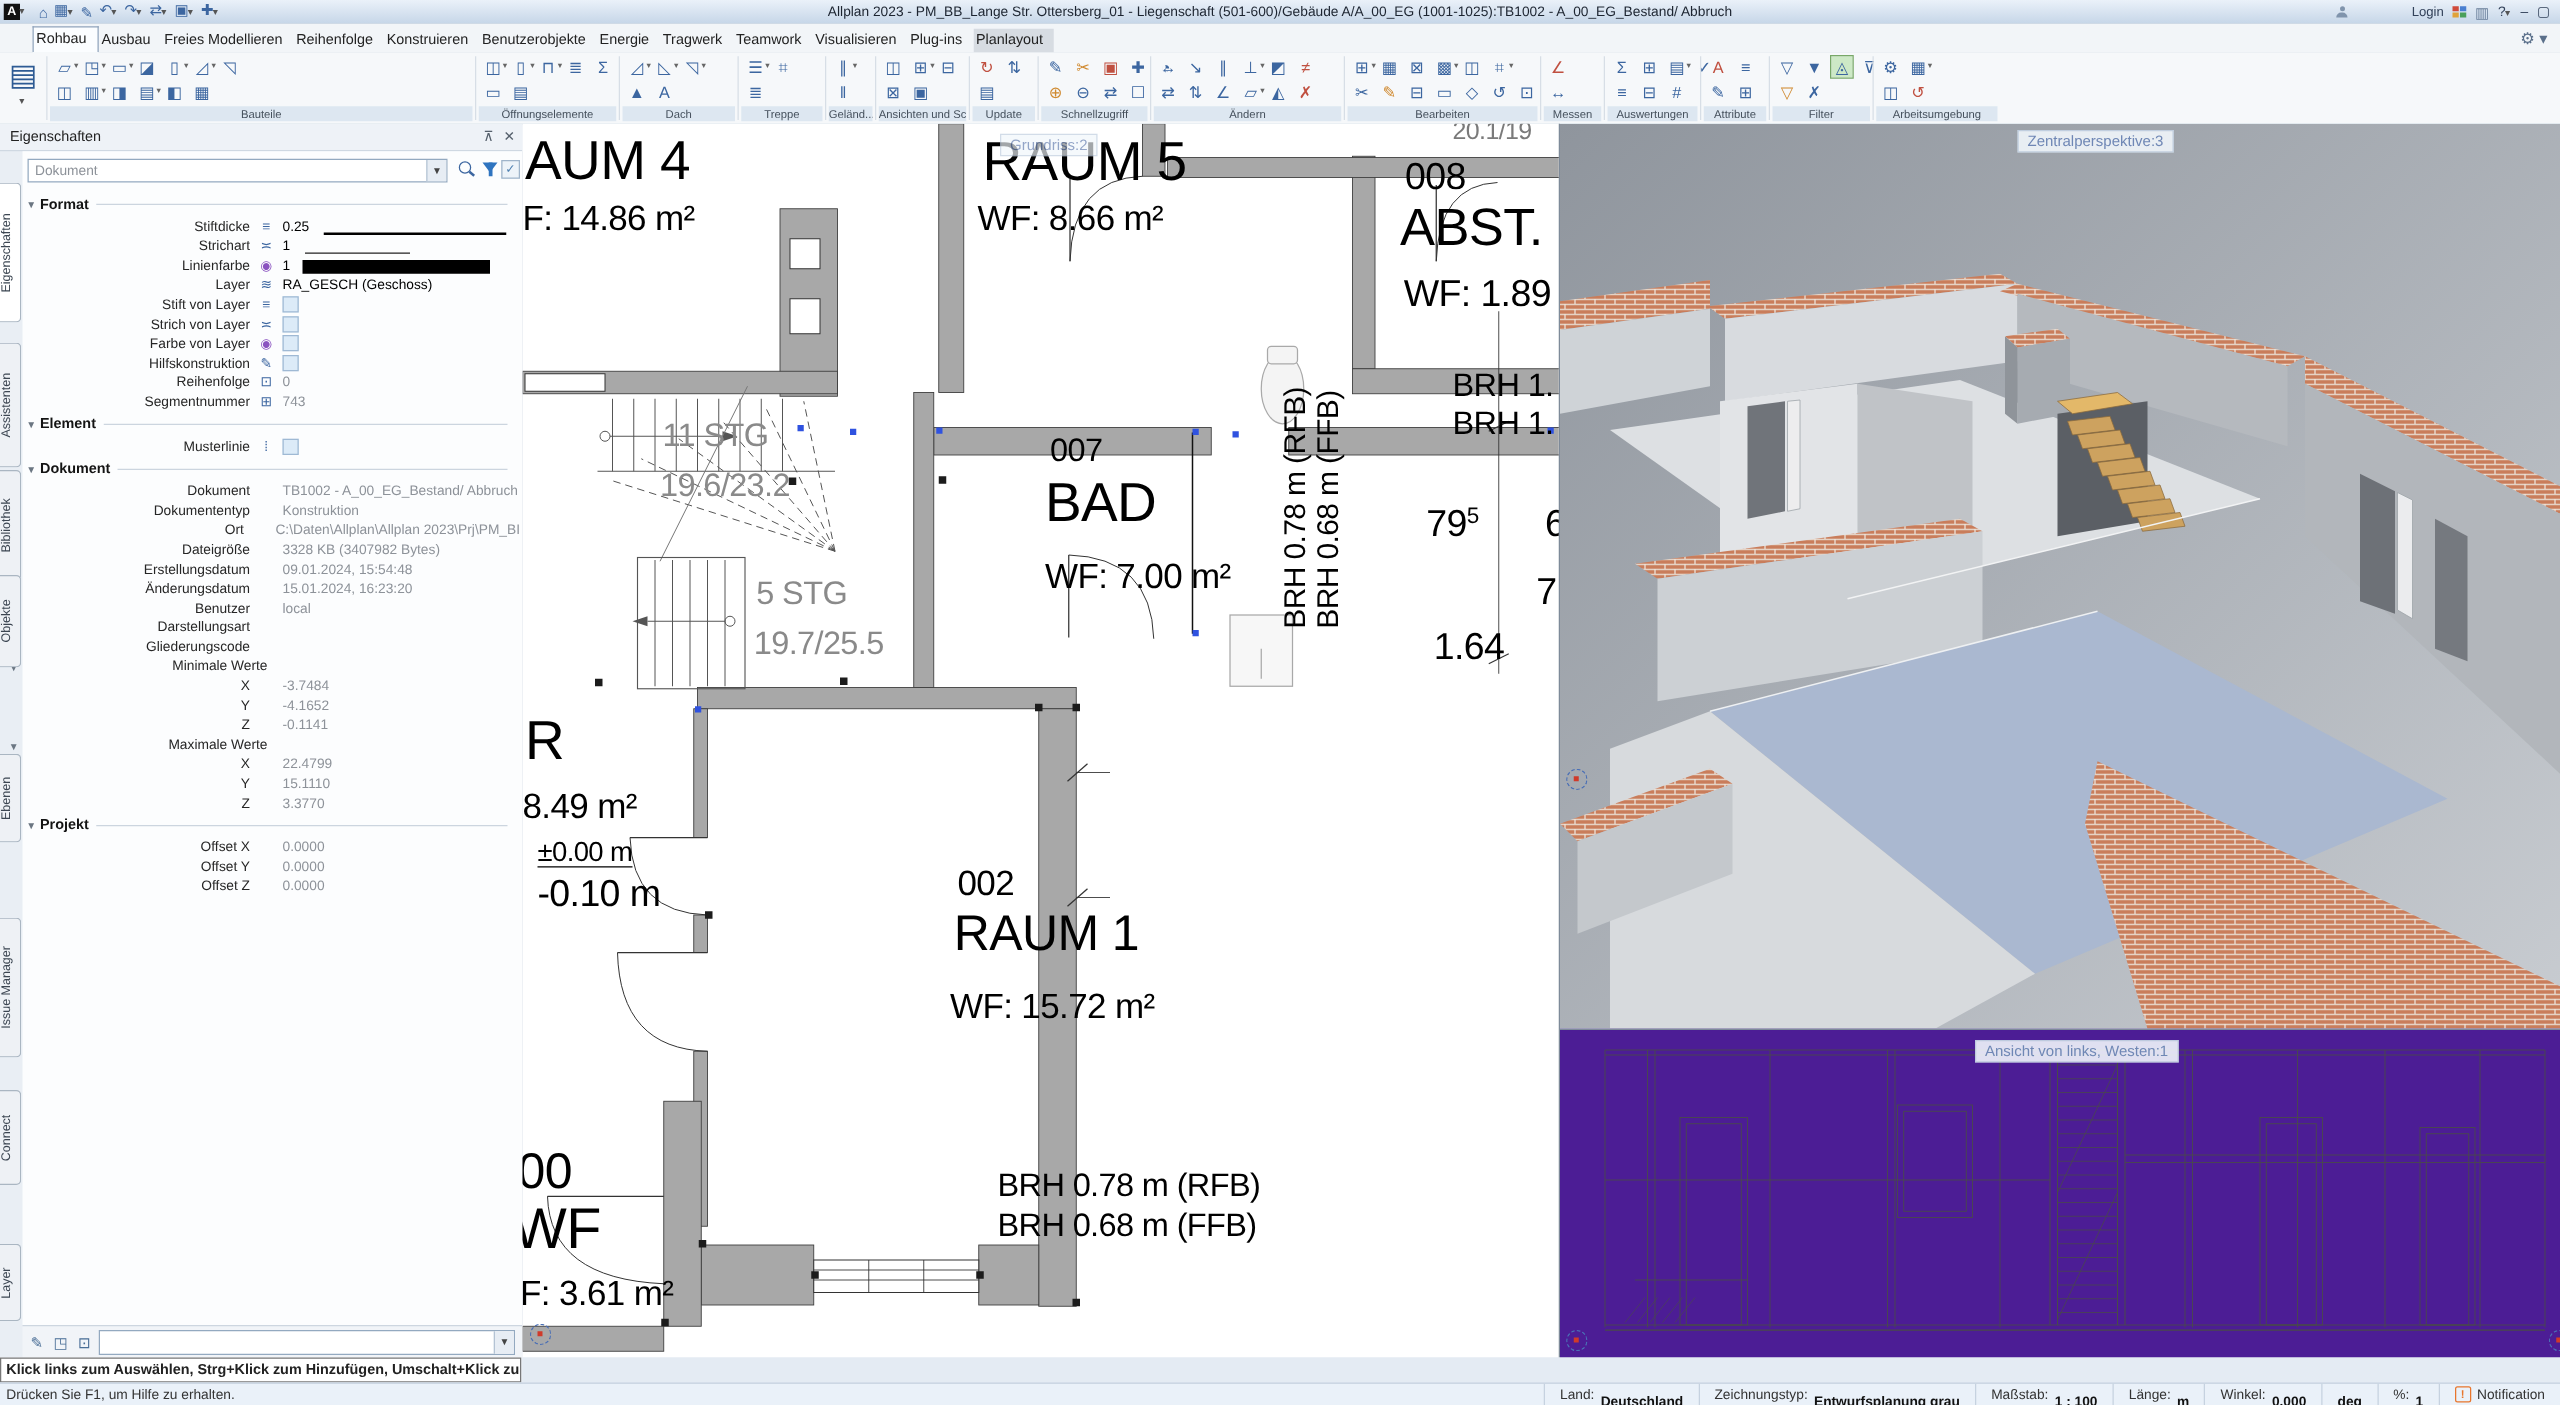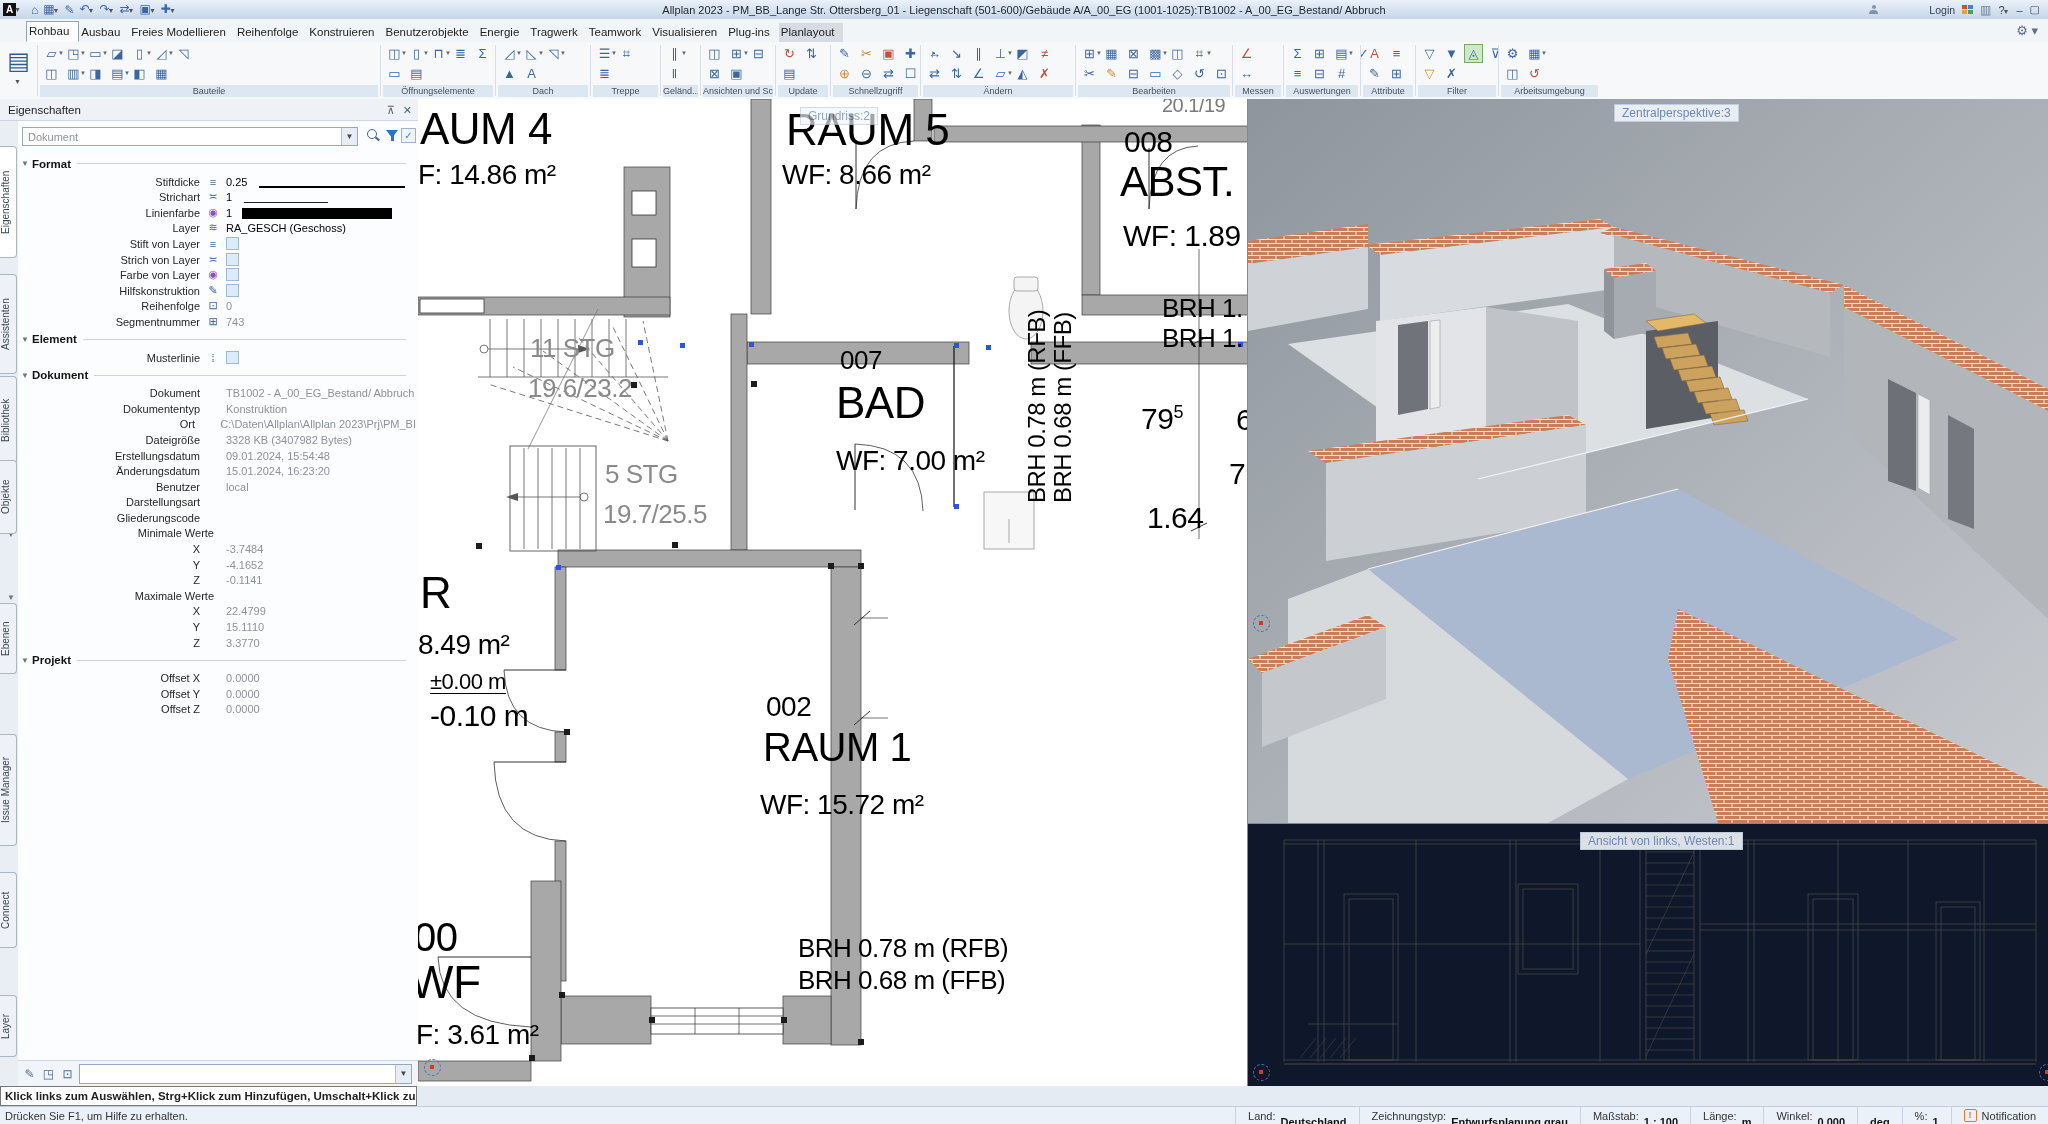--- a/index.html
+++ b/index.html
@@ -98,21 +98,21 @@
   .sb-items{margin-left:auto;display:flex;align-items:center;height:100%;}
   .sb-it{border-left:1px solid #c6d2e0;padding:0 12px;height:100%;display:flex;align-items:center;gap:5px;white-space:nowrap;justify-content:center;}
   .sb-it b{font-weight:bold;color:#111;margin-top:12px;}
   .notifico{width:11px;height:11px;border:1.5px solid #e8762d;border-radius:2px;color:#e8762d;
     font-size:9px;font-weight:bold;text-align:center;line-height:11px;}
   
   .canvas{position:absolute;left:418px;top:99px;width:1630px;height:987px;background:#dfe6ee;}
   .vp-plan{position:absolute;left:0;top:0;width:830px;height:987px;background:#fff;
     border-right:1px solid #7e8a99;overflow:hidden;box-sizing:border-box;}
   .vp-3d{position:absolute;left:830px;top:0;width:800px;height:724px;overflow:hidden;}
-  .vp-elev{position:absolute;left:830px;top:724px;width:800px;height:263px;background:#0f172a;
+  .vp-elev{position:absolute;left:830px;top:724px;width:800px;height:263px;background:#4c1d95;
     border-top:1px solid #7e8a99;overflow:hidden;box-sizing:border-box;}
   .bstrip{position:absolute;left:418px;top:1086px;width:1630px;height:20px;background:#e4ebf3;}
   .vlabel{position:absolute;font-size:12px;color:#6f87b5;background:rgba(241,246,251,.9);
     padding:1px 7px;border:1px solid rgba(175,192,214,.7);white-space:nowrap;z-index:5;}
   .vlabel.faint{opacity:.75;}
   .cad{position:absolute;color:#000;white-space:nowrap;line-height:1;letter-spacing:-.5px;
     transform-origin:left top;z-index:3;}
   .cad sup{font-size:60%;}
   .gizmo{position:absolute;width:15px;height:15px;border:1.4px dashed #4a6fb5;border-radius:50%;z-index:4;}
   .gizmo:after{content:"";position:absolute;left:4.5px;top:4.5px;width:4px;height:4px;background:#d03a2a;}

